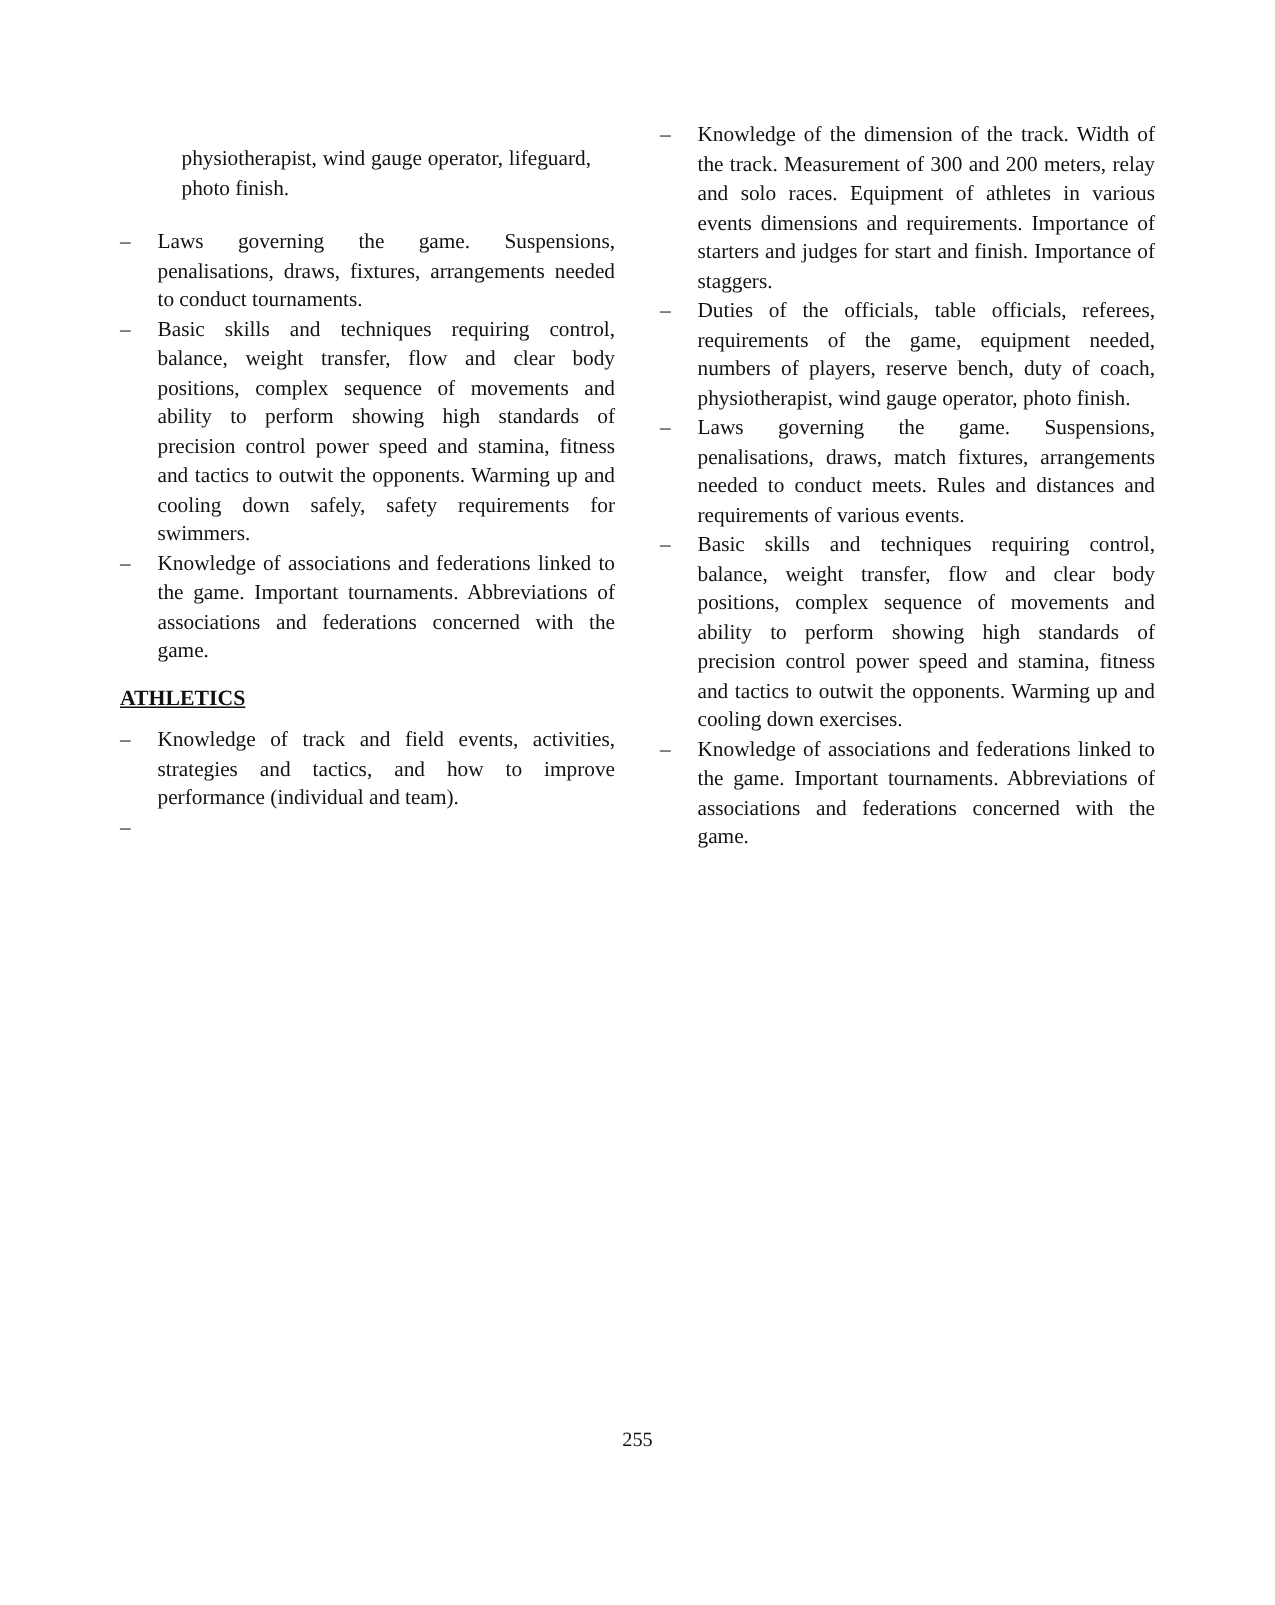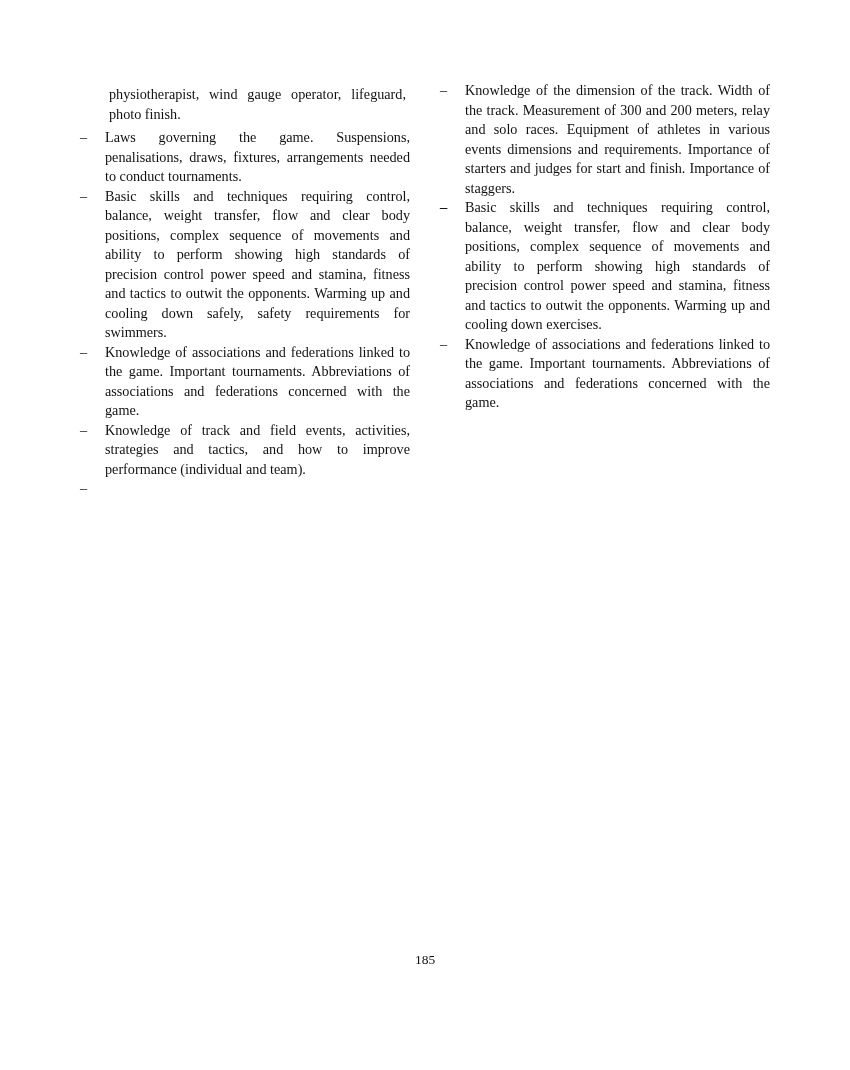--- a/index.html
+++ b/index.html
@@ -3,21 +3,21 @@
 <meta charset="utf-8">
 <style>
   html, body { margin: 0; padding: 0; background: #ffffff; }
   body { width: 850px; height: 1070px; position: relative; overflow: hidden;
          font-family: "Liberation Serif", "DejaVu Serif", serif; color: #111; }
   .col { position: absolute; top: 81px; width: 330px; font-size: 14.2px; line-height: 19.5px; }
   .col.left { left: 80px; }
   .col.right { left: 440px; }
   .item { position: relative; padding-left: 25px; text-align: justify; margin: 0; }
   .item .dash { position: absolute; left: 0; top: 0; }
-  .cont { padding-left: 25px; text-align: justify; margin: 4px; }
+  .cont { padding-left: 25px; text-align: justify; margin: 16px; }
   .heading { font-weight: bold; text-decoration: underline; margin: 12px 0 8px 0; font-size: 14.5px; }
   .page-num { position: absolute; top: 952px; left: 0; width: 850px; text-align: center; font-size: 13.5px; }
 </style>
 </head>
 <body>
 
 <div class="col left">
   <p class="cont">physiotherapist, wind gauge operator, lifeguard, photo finish.</p>
 
   <p class="item">
@@ -26,44 +26,47 @@
   </p>
   <p class="item">
     <span class="dash">–</span>
     <span>Basic skills and techniques requiring control, balance, weight transfer, flow and clear body positions, complex sequence of movements and ability to perform showing high standards of precision control power speed and stamina, fitness and tactics to outwit the opponents. Warming up and cooling down safely, safety requirements for swimmers.</span>
   </p>
   <p class="item">
     <span class="dash">–</span>
     <span>Knowledge of associations and federations linked to the game. Important tournaments. Abbreviations of associations and federations concerned with the game.</span>
   </p>
 
+  <div class="heading">ATHLETICS</div>
 
   <p class="item">
     <span class="dash">–</span>
     <span>Knowledge of track and field events, activities, strategies and tactics, and how to improve performance (individual and team).</span>
   </p>
   <p class="item">
     <span class="dash">–</span>
   </p>
 </div>
 
 <div class="col right">
   <p class="item">
     <span class="dash">–</span>
     <span>Knowledge of the dimension of the track. Width of the track. Measurement of 300 and 200 meters, relay and solo races. Equipment of athletes in various events dimensions and requirements. Importance of starters and judges for start and finish. Importance of staggers.</span>
   </p>
   <p class="item">
     <span class="dash">–</span>
+    <span>Duties of the officials, table officials, referees, requirements of the game, equipment needed, numbers of players, reserve bench, duty of coach, physiotherapist, wind gauge operator, photo finish.</span>
   </p>
   <p class="item">
     <span class="dash">–</span>
+    <span>Laws governing the game. Suspensions, penalisations, draws, match fixtures, arrangements needed to conduct meets. Rules and distances and requirements of various events.</span>
   </p>
   <p class="item">
     <span class="dash">–</span>
     <span>Basic skills and techniques requiring control, balance, weight transfer, flow and clear body positions, complex sequence of movements and ability to perform showing high standards of precision control power speed and stamina, fitness and tactics to outwit the opponents. Warming up and cooling down exercises.</span>
   </p>
   <p class="item">
     <span class="dash">–</span>
     <span>Knowledge of associations and federations linked to the game. Important tournaments. Abbreviations of associations and federations concerned with the game.</span>
   </p>
 </div>
 
-<div class="page-num">185</div>
+<div class="page-num">255</div>
 
 </body></html>

